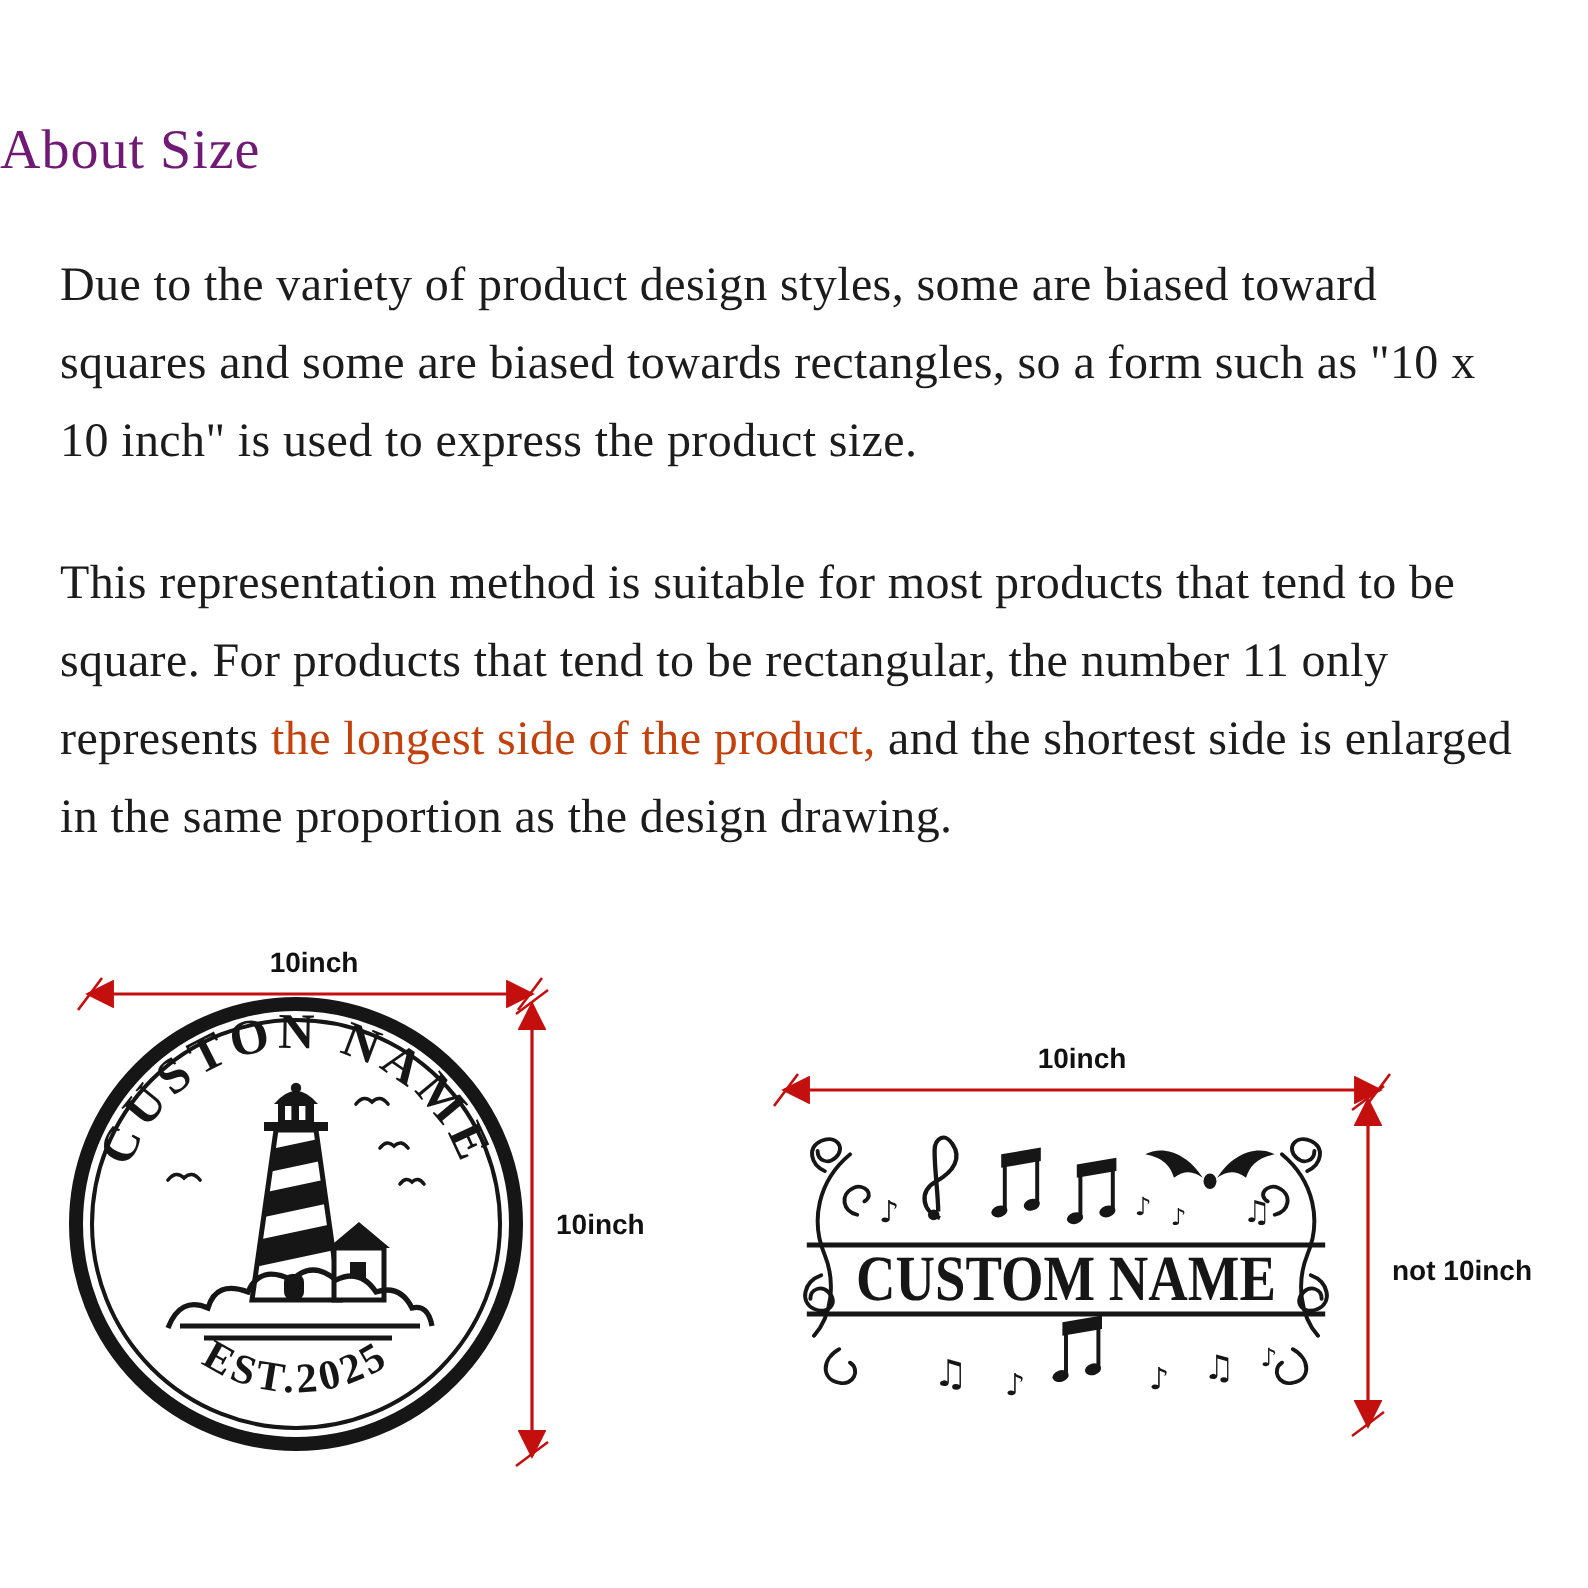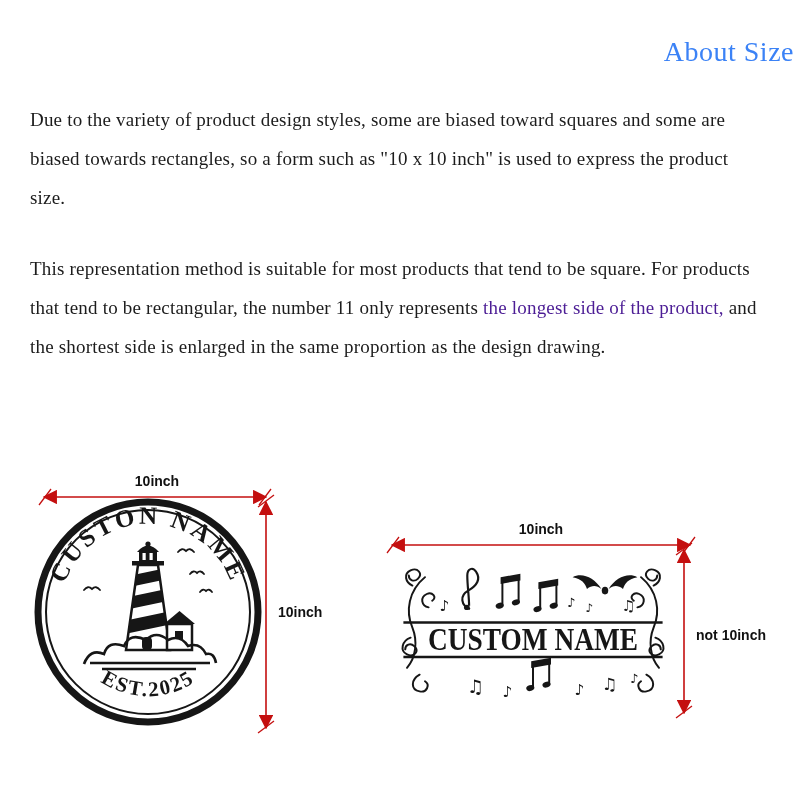--- a/index.html
+++ b/index.html
@@ -7,37 +7,37 @@
   .page {
     position: relative;
     width: 794px;
     height: 794px;
     background: #ffffff;
     font-family: "Liberation Serif", serif;
     color: #1c1c1c;
     overflow: hidden;
   }
   .title {
-    text-align: right;
+    text-align: left;
     font-size: 28px;
     font-weight: 400;
     letter-spacing: 0.5px;
-    padding-top: 36px;
-    color: #3b82f6;
+    padding-top: 60px;
+    color: #701a75;
   }
   .content { padding: 0 30px; }
   .para {
-    font-size: 19px;
+    font-size: 24px;
     line-height: 39px;
     letter-spacing: 0.2px;
     color: #1c1c1c;
   }
   .para-1 { margin-top: 32px; }
   .para-2 { margin-top: 32px; }
-  .highlight-red { color: #4c1d95; }
+  .highlight-red { color: #c2410c; }
   .figure {
     position: absolute;
   }
   .figure-left  { left: 28px;  top: 462px; width: 310px; height: 302px; }
   .figure-right { left: 382px; top: 512px; width: 402px; height: 218px; }
   svg { display: block; }
   .dim-label {
     font-family: "Liberation Sans", sans-serif;
     font-weight: bold;
     font-size: 14px;

